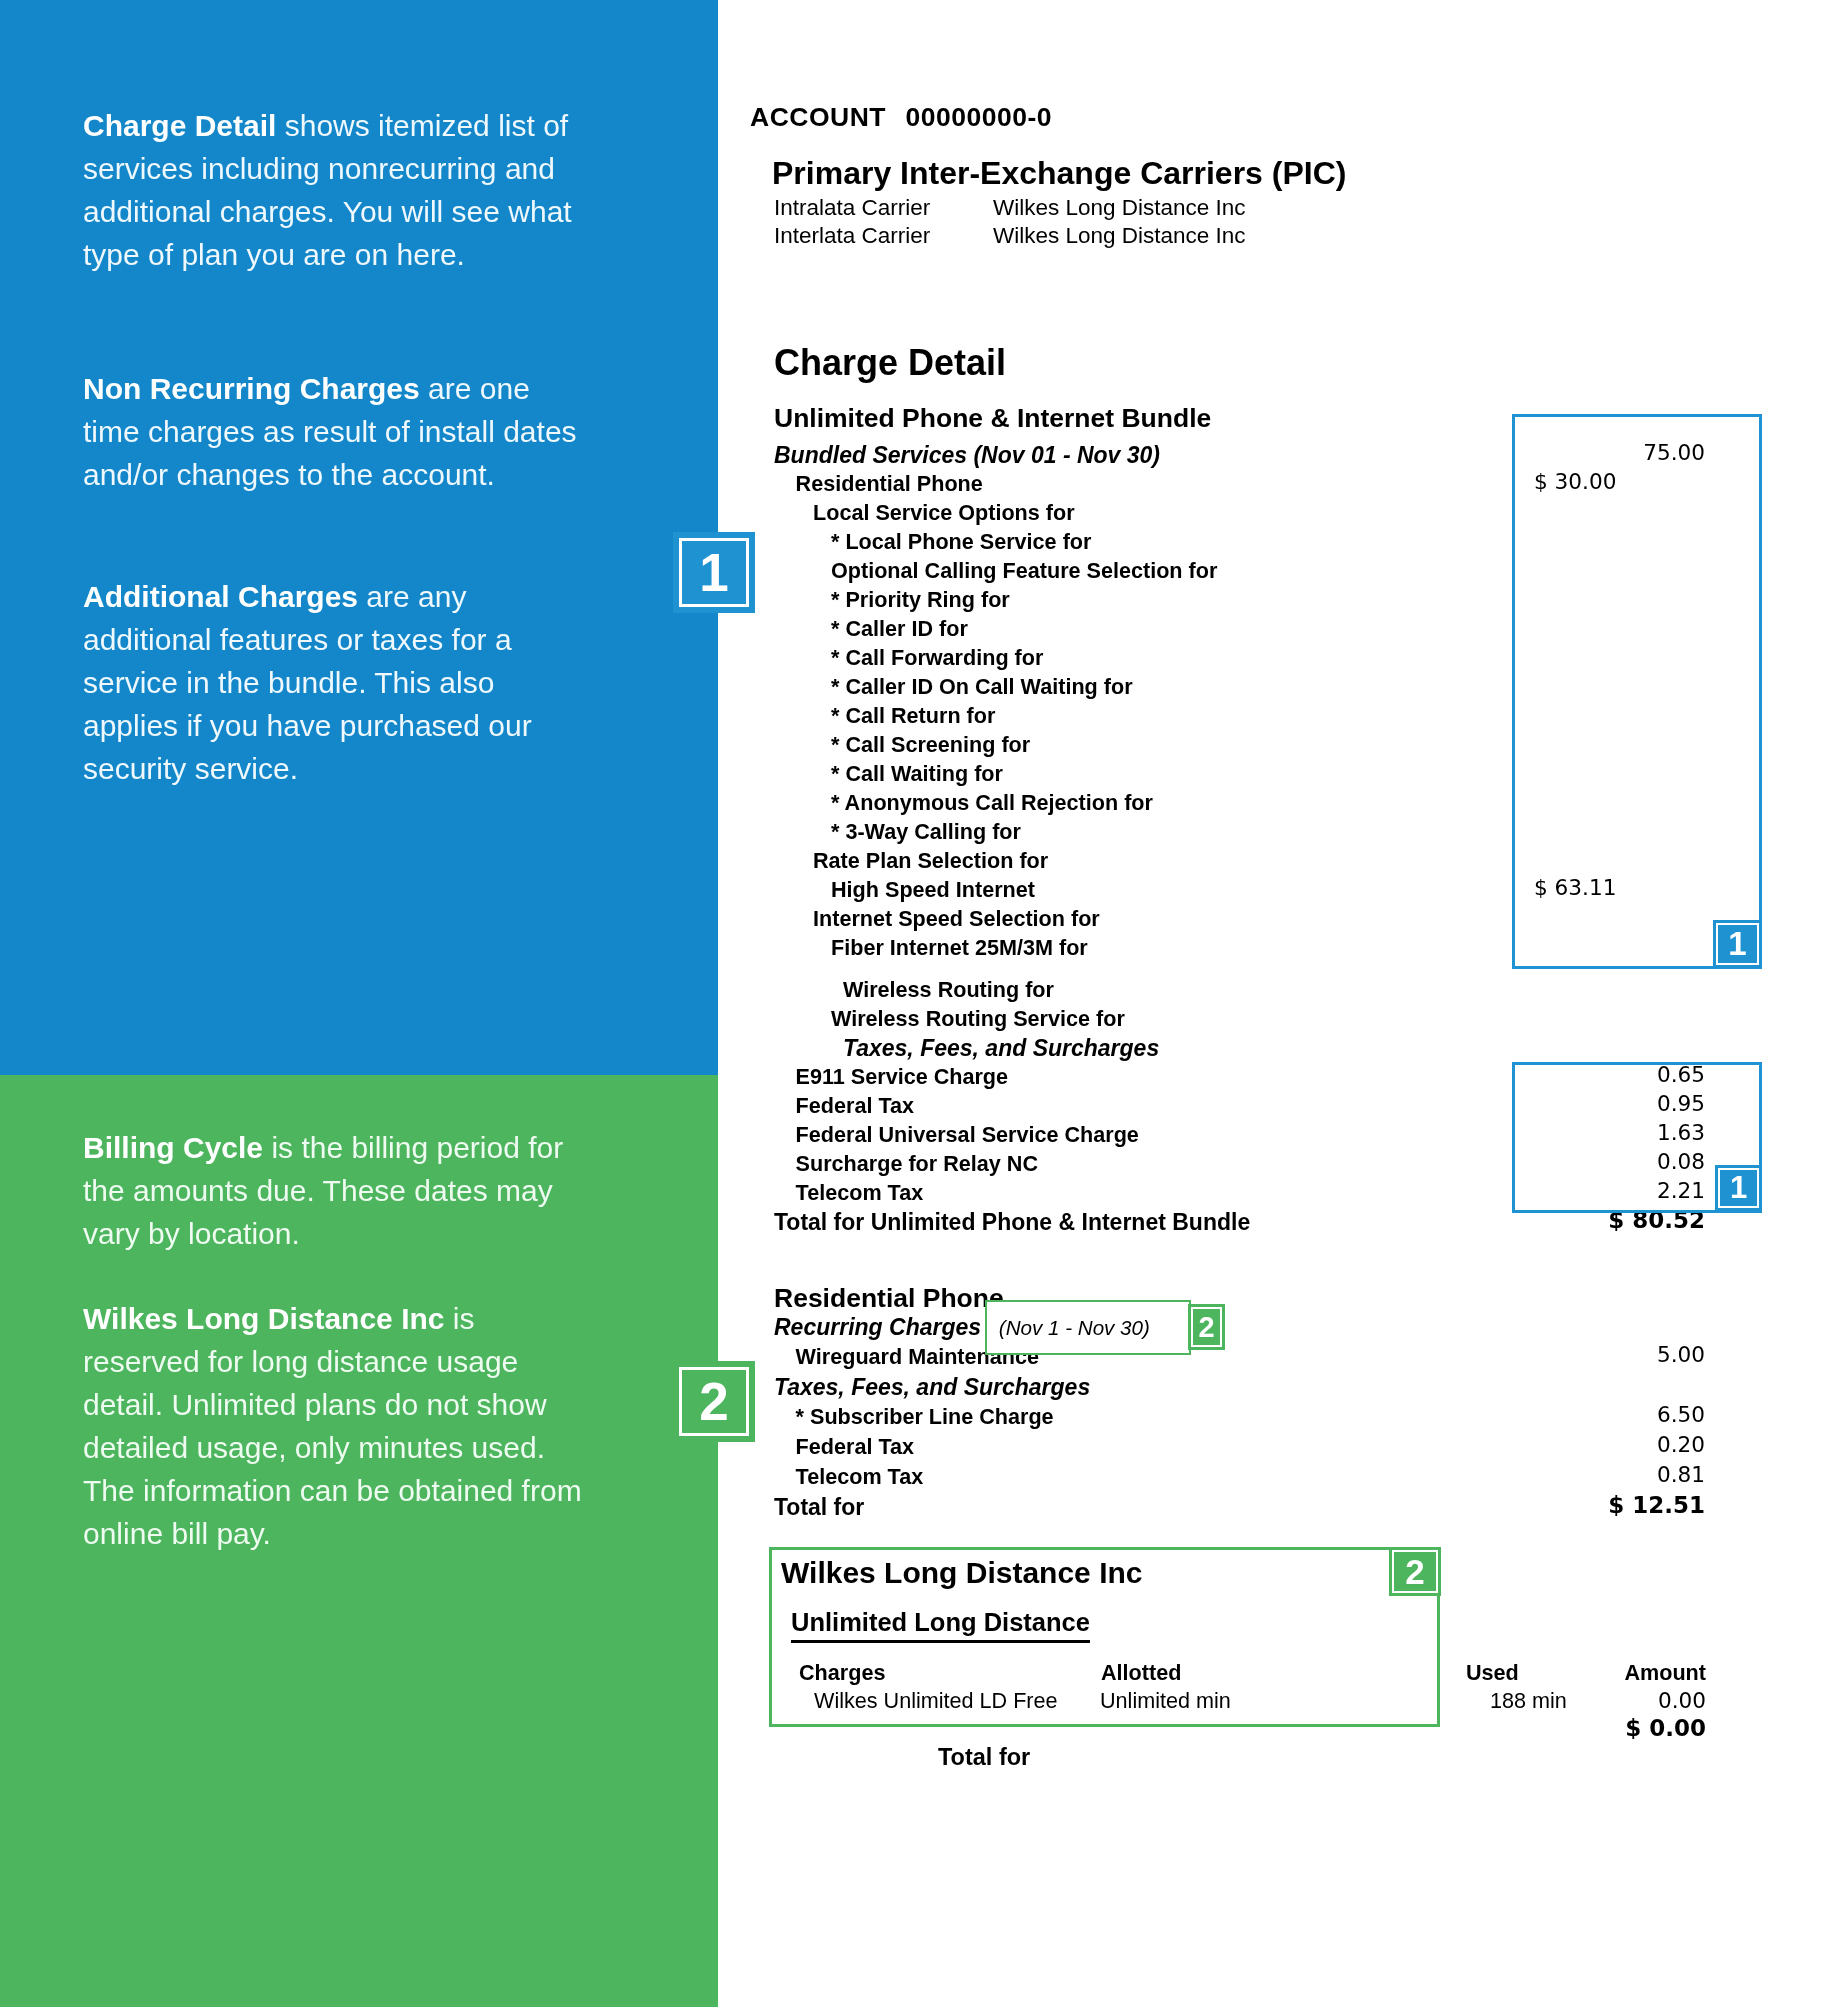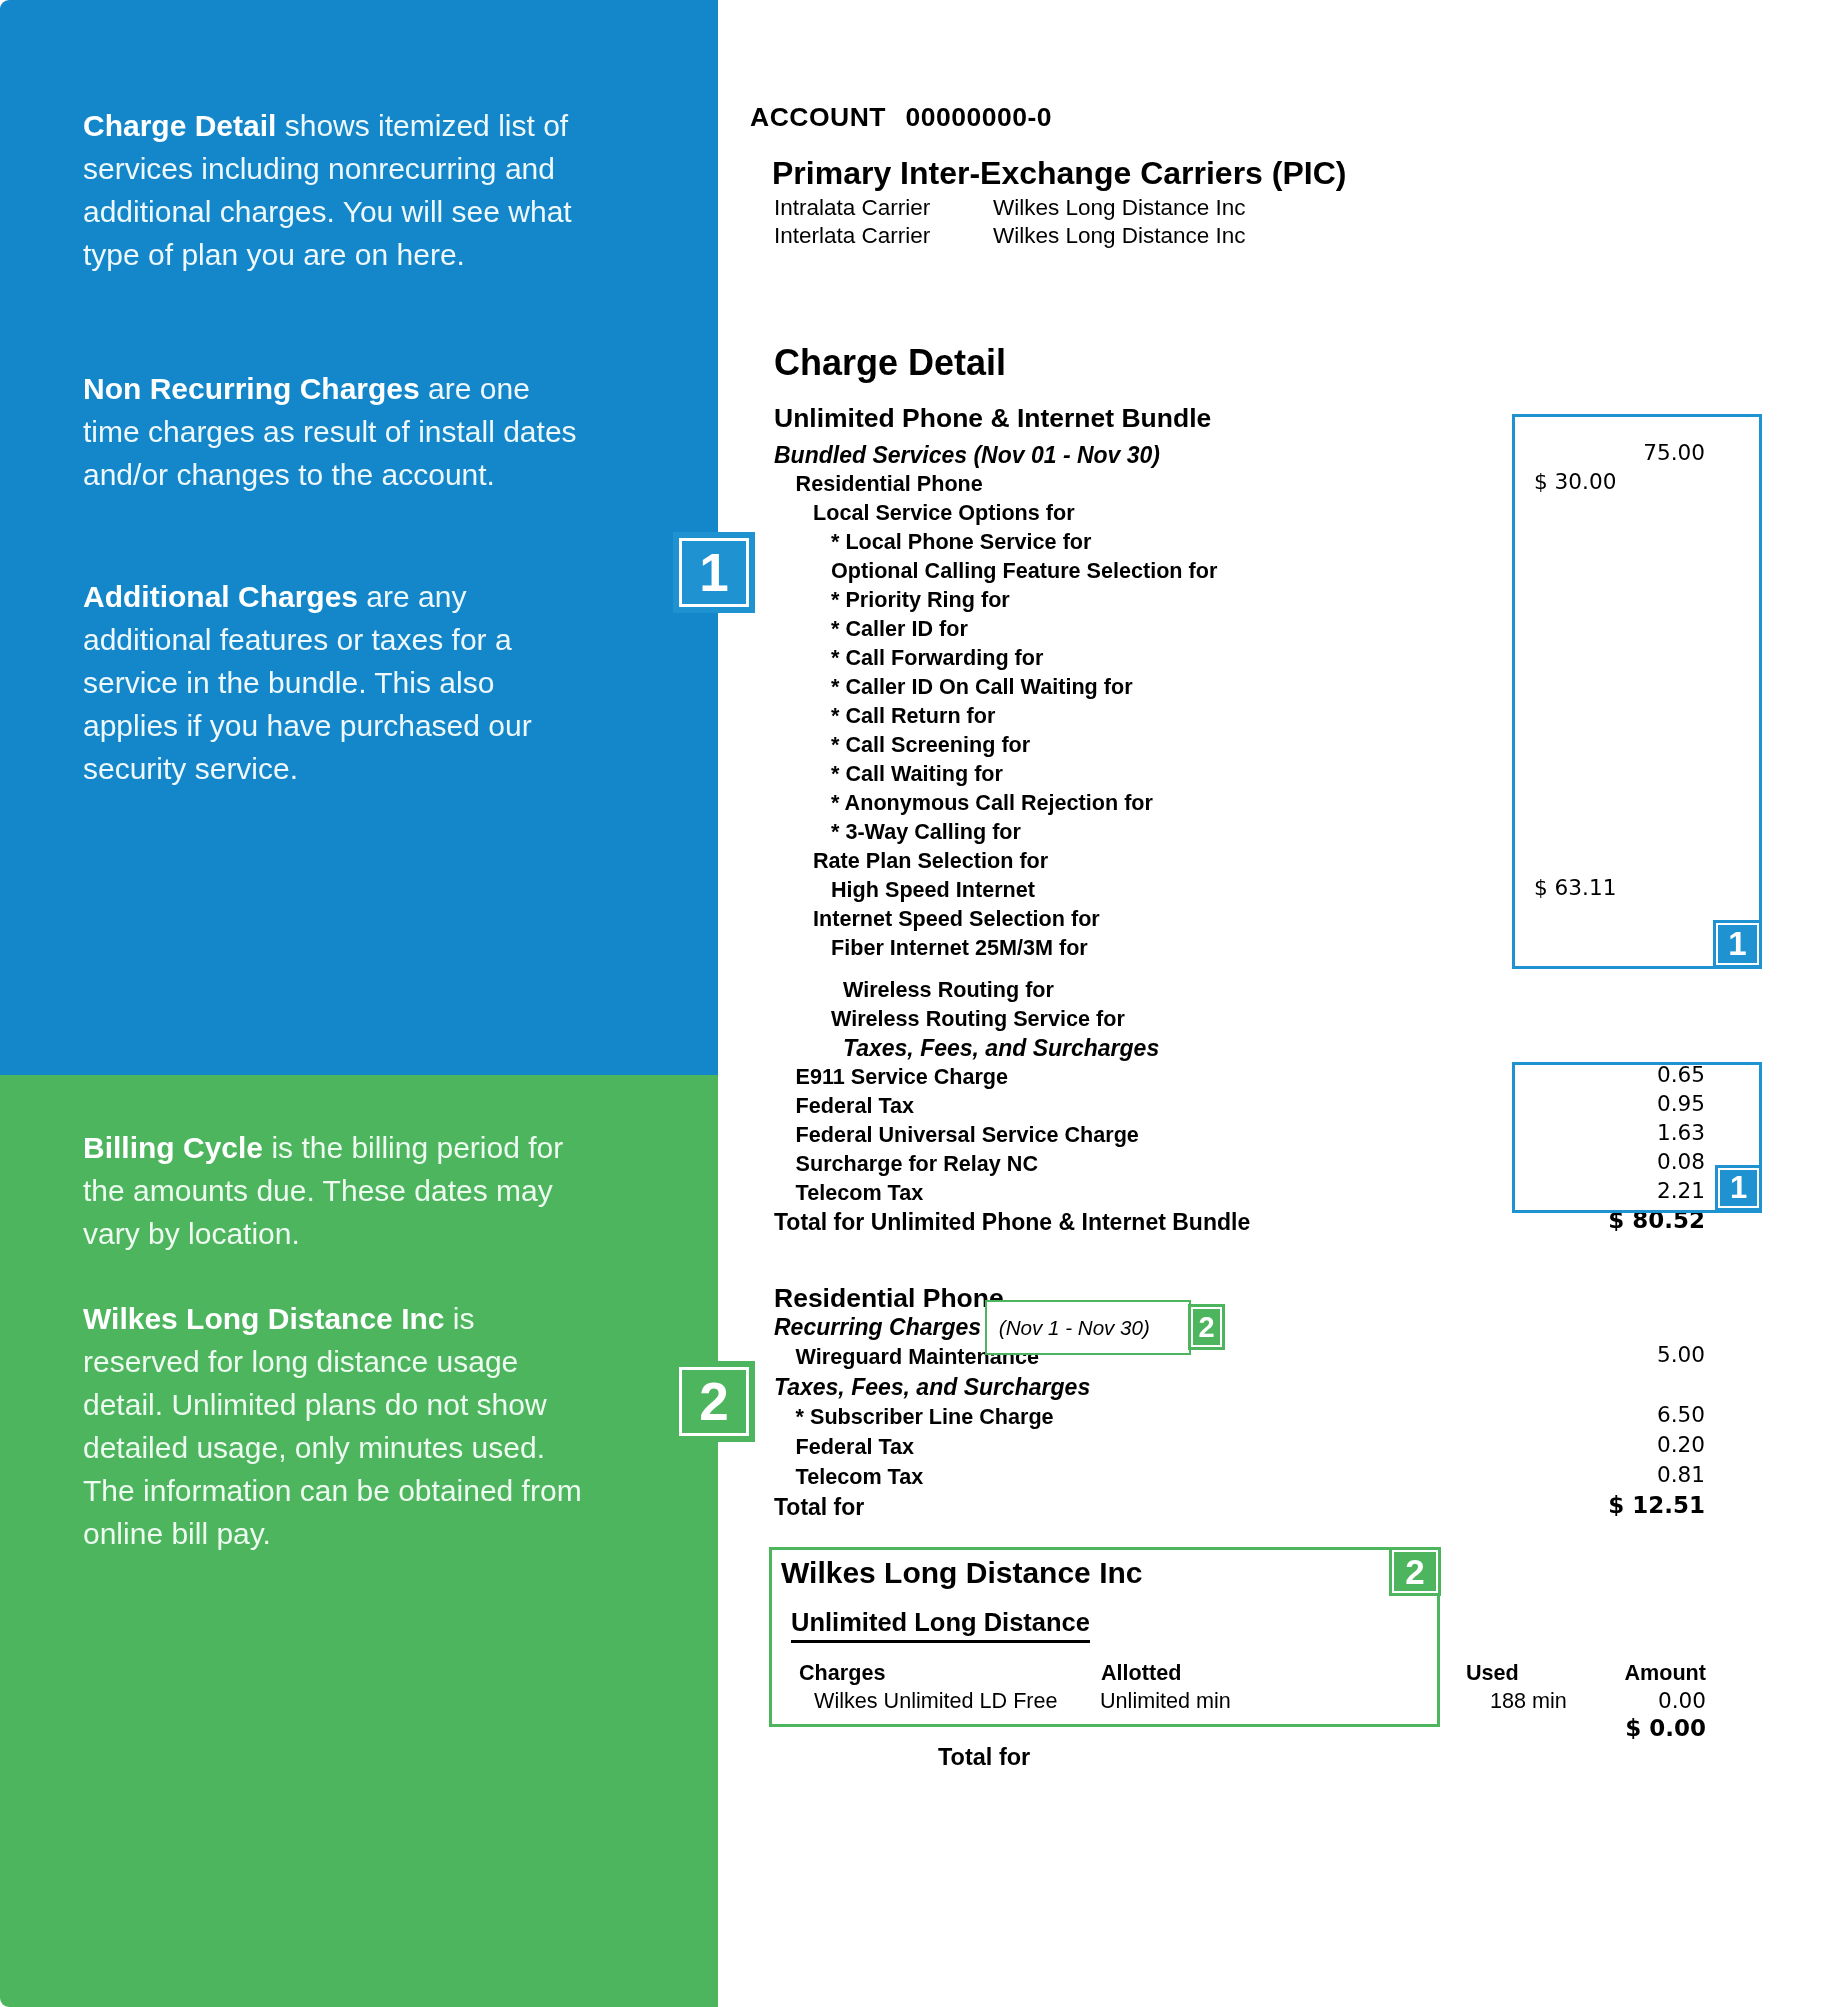--- a/index.html
+++ b/index.html
@@ -2,21 +2,21 @@
 <html><head>
 <meta charset="utf-8">
 <style>
   :root{
     --blue:#1387c9;
     --green:#4eb55f;
     --boxblue:#1f93d2;
   }
   html,body{margin:0;padding:0;background:#fff;}
   #canvas{position:relative;width:1834px;height:2007px;background:#ffffff;
-          font-family:"Liberation Sans",sans-serif;color:#000;overflow:hidden;border-radius:9px;}
+          font-family:"Liberation Sans",sans-serif;color:#000;overflow:hidden;}
   .abs{position:absolute;}
   
   .sb{position:absolute;left:0;width:718px;}
   .sb-blue{top:0;height:1075px;background:var(--blue);}
   .sb-green{top:1075px;height:932px;background:var(--green);}
   .sb p{position:absolute;left:83px;width:510px;margin:0;font-size:30px;line-height:43px;
         color:#eef8fd;font-weight:400;}
   .sb-green p{color:#eefbf0;}
   .sb p b{font-weight:700;color:#ffffff;}
   

